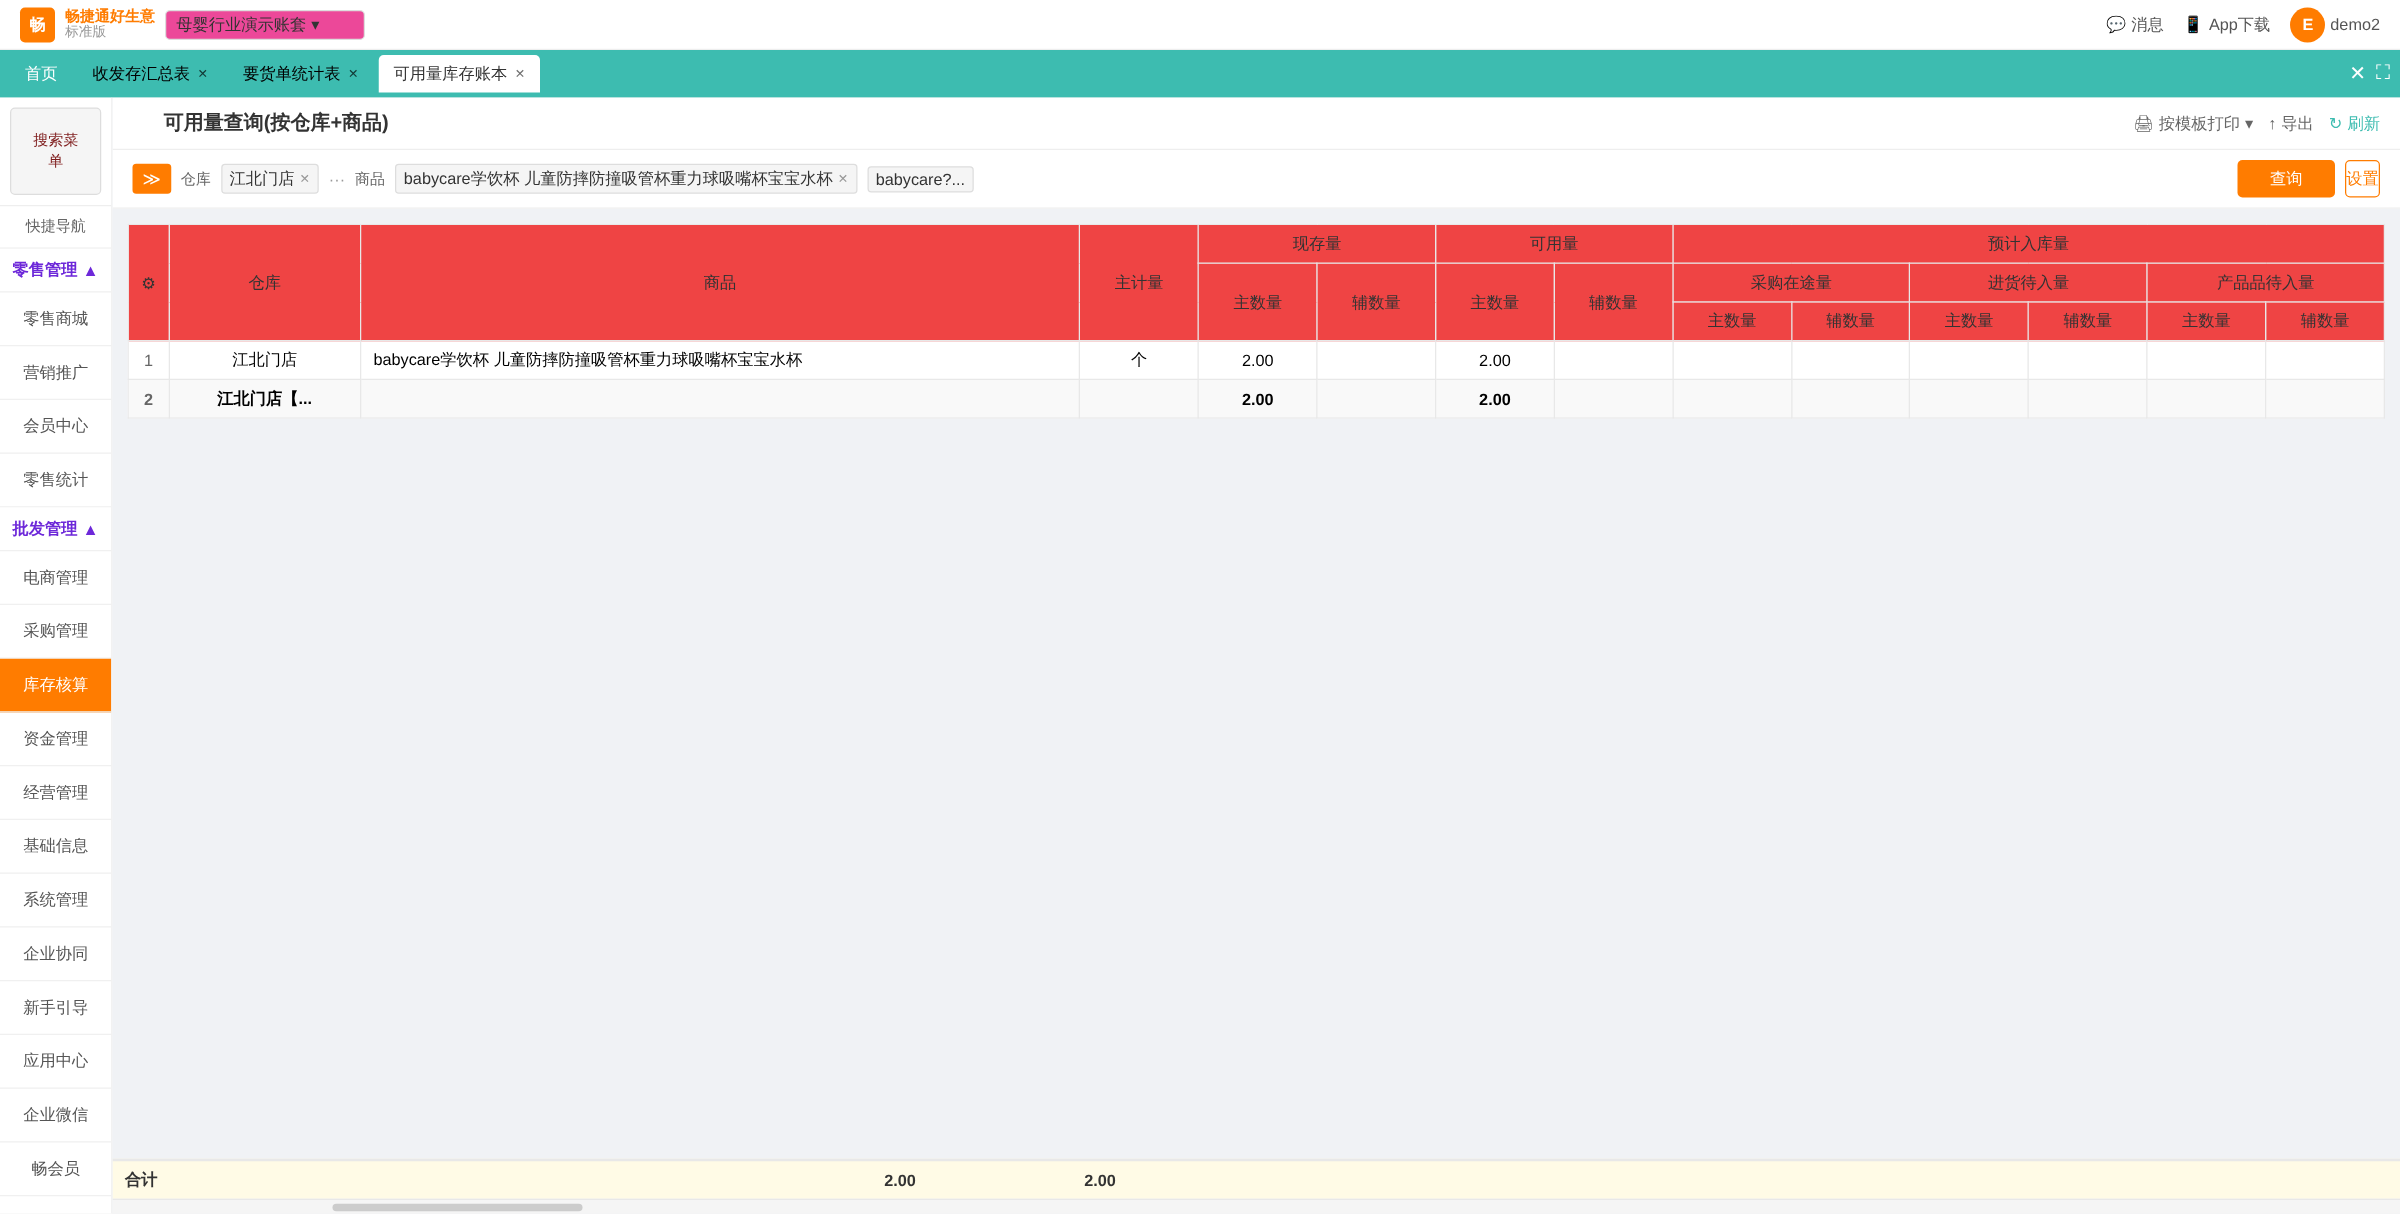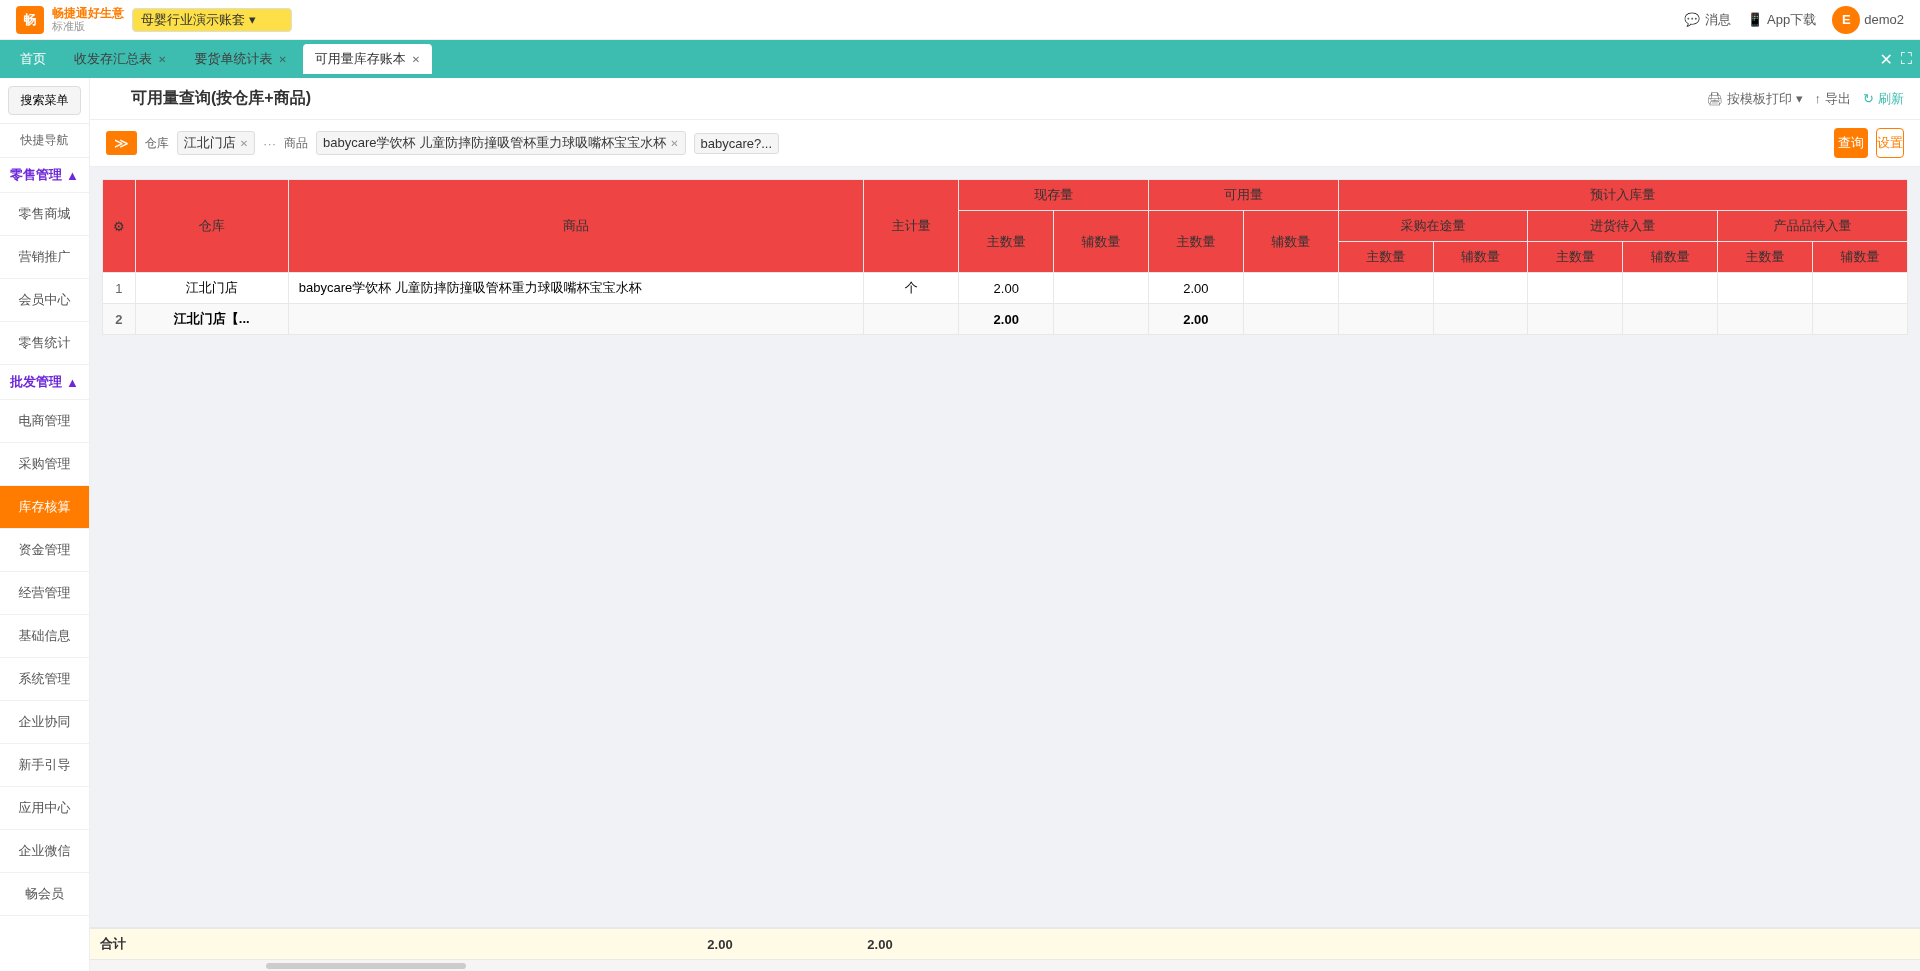--- a/index.html
+++ b/index.html
@@ -13,21 +13,21 @@
       align-items: center;
       justify-content: space-between;
       padding: 0 16px;
       border-bottom: 1px solid #eee;
       flex-shrink: 0;
     }
     .top-bar-left { display: flex; align-items: center; gap: 8px; }
     .logo-icon { width: 28px; height: 28px; background: #ff7c00; border-radius: 4px; display: flex; align-items: center; justify-content: center; color: #fff; font-size: 10px; font-weight: bold; }
     .brand-name { color: #ff7c00; font-size: 12px; font-weight: bold; }
     .std-label { color: #999; font-size: 11px; }
-    .industry-select { display: flex; align-items: center; gap: 4px; border: 1px solid #ddd; border-radius: 4px; padding: 2px 8px; color: #333; font-size: 12px; cursor: pointer; background: #fde047; min-width: 160px; }
+    .industry-select { display: flex; align-items: center; gap: 4px; border: 1px solid #ddd; border-radius: 4px; padding: 2px 8px; color: #333; font-size: 12px; cursor: pointer; background: #ec4899; min-width: 160px; }
     .top-bar-right { display: flex; align-items: center; gap: 16px; }
     .top-right-item { display: flex; align-items: center; gap: 4px; color: #555; font-size: 12px; cursor: pointer; }
     .avatar { width: 28px; height: 28px; border-radius: 50%; background: #ff7c00; display: flex; align-items: center; justify-content: center; color: #fff; font-size: 11px; font-weight: bold; }
 
     
     .tab-bar {
       background: #3dbcb0;
       height: 38px;
       display: flex;
       align-items: center;
@@ -37,21 +37,21 @@
     }
     .tab {
       height: 30px;
       padding: 0 12px;
       border-radius: 4px 4px 0 0;
       display: flex;
       align-items: center;
       gap: 6px;
       font-size: 12px;
       cursor: pointer;
-      color: #404040;
+      color: #000000;
       background: transparent;
     }
     .tab.active {
       background: #fff;
       color: #333;
     }
     .tab .close-btn { font-size: 10px; color: inherit; opacity: 0.7; }
     .tab-home { background: transparent; color: #fff; }
     .tab-spacer { flex: 1; }
     .tab-bar-actions { display: flex; gap: 8px; color: #fff; font-size: 16px; }
@@ -63,21 +63,21 @@
     .sidebar {
       width: 90px;
       background: #fff;
       border-right: 1px solid #eee;
       display: flex;
       flex-direction: column;
       flex-shrink: 0;
       overflow-y: auto;
     }
     .sidebar-search { padding: 8px; border-bottom: 1px solid #eee; }
-    .sidebar-search-btn { width: 100%; padding: 5px; background: #f5f5f5; border: 1px solid #ddd; border-radius: 4px; color: #000000; font-size: 12px; text-align: center; cursor: pointer; }
+    .sidebar-search-btn { width: 100%; padding: 17px; background: #f5f5f5; border: 1px solid #ddd; border-radius: 4px; color: #7f1d1d; font-size: 12px; text-align: center; cursor: pointer; }
     .sidebar-nav-btn { padding: 8px; border-bottom: 1px solid #eee; text-align: center; color: #666; font-size: 12px; cursor: pointer; }
     .sidebar-item {
       padding: 12px 8px;
       text-align: center;
       color: #555;
       font-size: 12px;
       cursor: pointer;
       border-bottom: 1px solid #f0f0f0;
       display: flex;
       flex-direction: column;
@@ -149,21 +149,21 @@
       color: #333;
     }
     .filter-tag .close { color: #999; cursor: pointer; font-size: 10px; }
     .filter-more { color: #999; cursor: pointer; }
     .filter-right { margin-left: auto; display: flex; gap: 8px; }
     .btn-query {
       background: #ff7c00;
       color: #fff;
       border: none;
       border-radius: 4px;
-      padding: 5px 4px;
+      padding: 5px 26px;
       cursor: pointer;
       font-size: 13px;
     }
     .btn-settings {
       background: #fff;
       color: #ff7c00;
       border: 1px solid #ff7c00;
       border-radius: 4px;
       padding: 5px 0;
       cursor: pointer;

